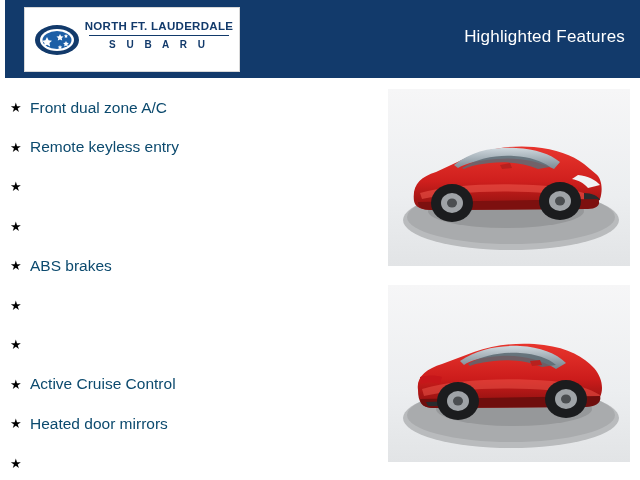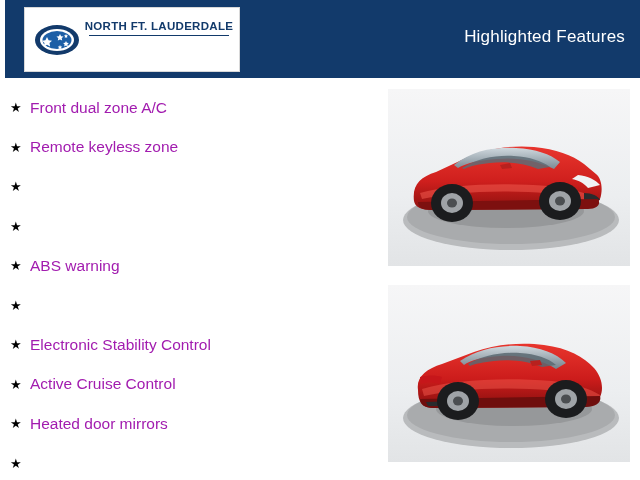--- a/index.html
+++ b/index.html
@@ -108,21 +108,21 @@
   .bullet {
     width: 20px;
     flex: 0 0 20px;
     color: #000000;
     font-size: 13px;
     line-height: 1;
     text-align: left;
   }
   .feature-label {
     font-size: 15.5px;
-    color: #a21caf;
+    color: #0c4a6e;
     white-space: nowrap;
   }
 
   
   .photo {
     position: absolute;
     background: #f2f3f4;
     overflow: hidden;
   }
   .photo-1 {
@@ -164,56 +164,56 @@
             <polygon points="27,18 28.1,20.2 30.5,20.6 28.7,22.2 29.2,24.6 27,23.4 24.8,24.6 25.3,22.2 23.5,20.6 25.9,20.2"></polygon>
             <polygon points="33,25 33.9,26.8 35.9,27.1 34.4,28.5 34.8,30.5 33,29.5 31.2,30.5 31.6,28.5 30.1,27.1 32.1,26.8"></polygon>
             <polygon points="27,29 27.7,30.4 29.2,30.6 28.1,31.7 28.4,33.2 27,32.5 25.6,33.2 25.9,31.7 24.8,30.6 26.3,30.4"></polygon>
             <polygon points="33,18 33.6,19.3 35,19.5 34,20.5 34.2,21.9 33,21.2 31.8,21.9 32,20.5 31,19.5 32.4,19.3"></polygon>
           </g>
         </svg>
       </div>
       <div class="logo-text-wrap">
         <div class="logo-name">NORTH FT. LAUDERDALE</div>
         <div class="logo-rule"></div>
+        <div class="logo-sub">S U B A R U</div>
       </div>
     </div>
   </div>
 
   <div class="features">
 
     <div class="feature-row">
       <span class="bullet">★</span>
       <span class="feature-label">Front dual zone A/C</span>
     </div>
 
     <div class="feature-row">
       <span class="bullet">★</span>
-      <span class="feature-label">Remote keyless zone</span>
-    </div>
-
-    <div class="feature-row">
-      <span class="bullet">★</span>
-    </div>
-
-    <div class="feature-row">
-      <span class="bullet">★</span>
-    </div>
-
-    <div class="feature-row">
-      <span class="bullet">★</span>
-      <span class="feature-label">ABS warning</span>
-    </div>
-
-    <div class="feature-row">
-      <span class="bullet">★</span>
-    </div>
-
-    <div class="feature-row">
-      <span class="bullet">★</span>
-      <span class="feature-label">Electronic Stability Control</span>
+      <span class="feature-label">Remote keyless entry</span>
+    </div>
+
+    <div class="feature-row">
+      <span class="bullet">★</span>
+    </div>
+
+    <div class="feature-row">
+      <span class="bullet">★</span>
+    </div>
+
+    <div class="feature-row">
+      <span class="bullet">★</span>
+      <span class="feature-label">ABS brakes</span>
+    </div>
+
+    <div class="feature-row">
+      <span class="bullet">★</span>
+    </div>
+
+    <div class="feature-row">
+      <span class="bullet">★</span>
     </div>
 
     <div class="feature-row">
       <span class="bullet">★</span>
       <span class="feature-label">Active Cruise Control</span>
     </div>
 
     <div class="feature-row">
       <span class="bullet">★</span>
       <span class="feature-label">Heated door mirrors</span>

